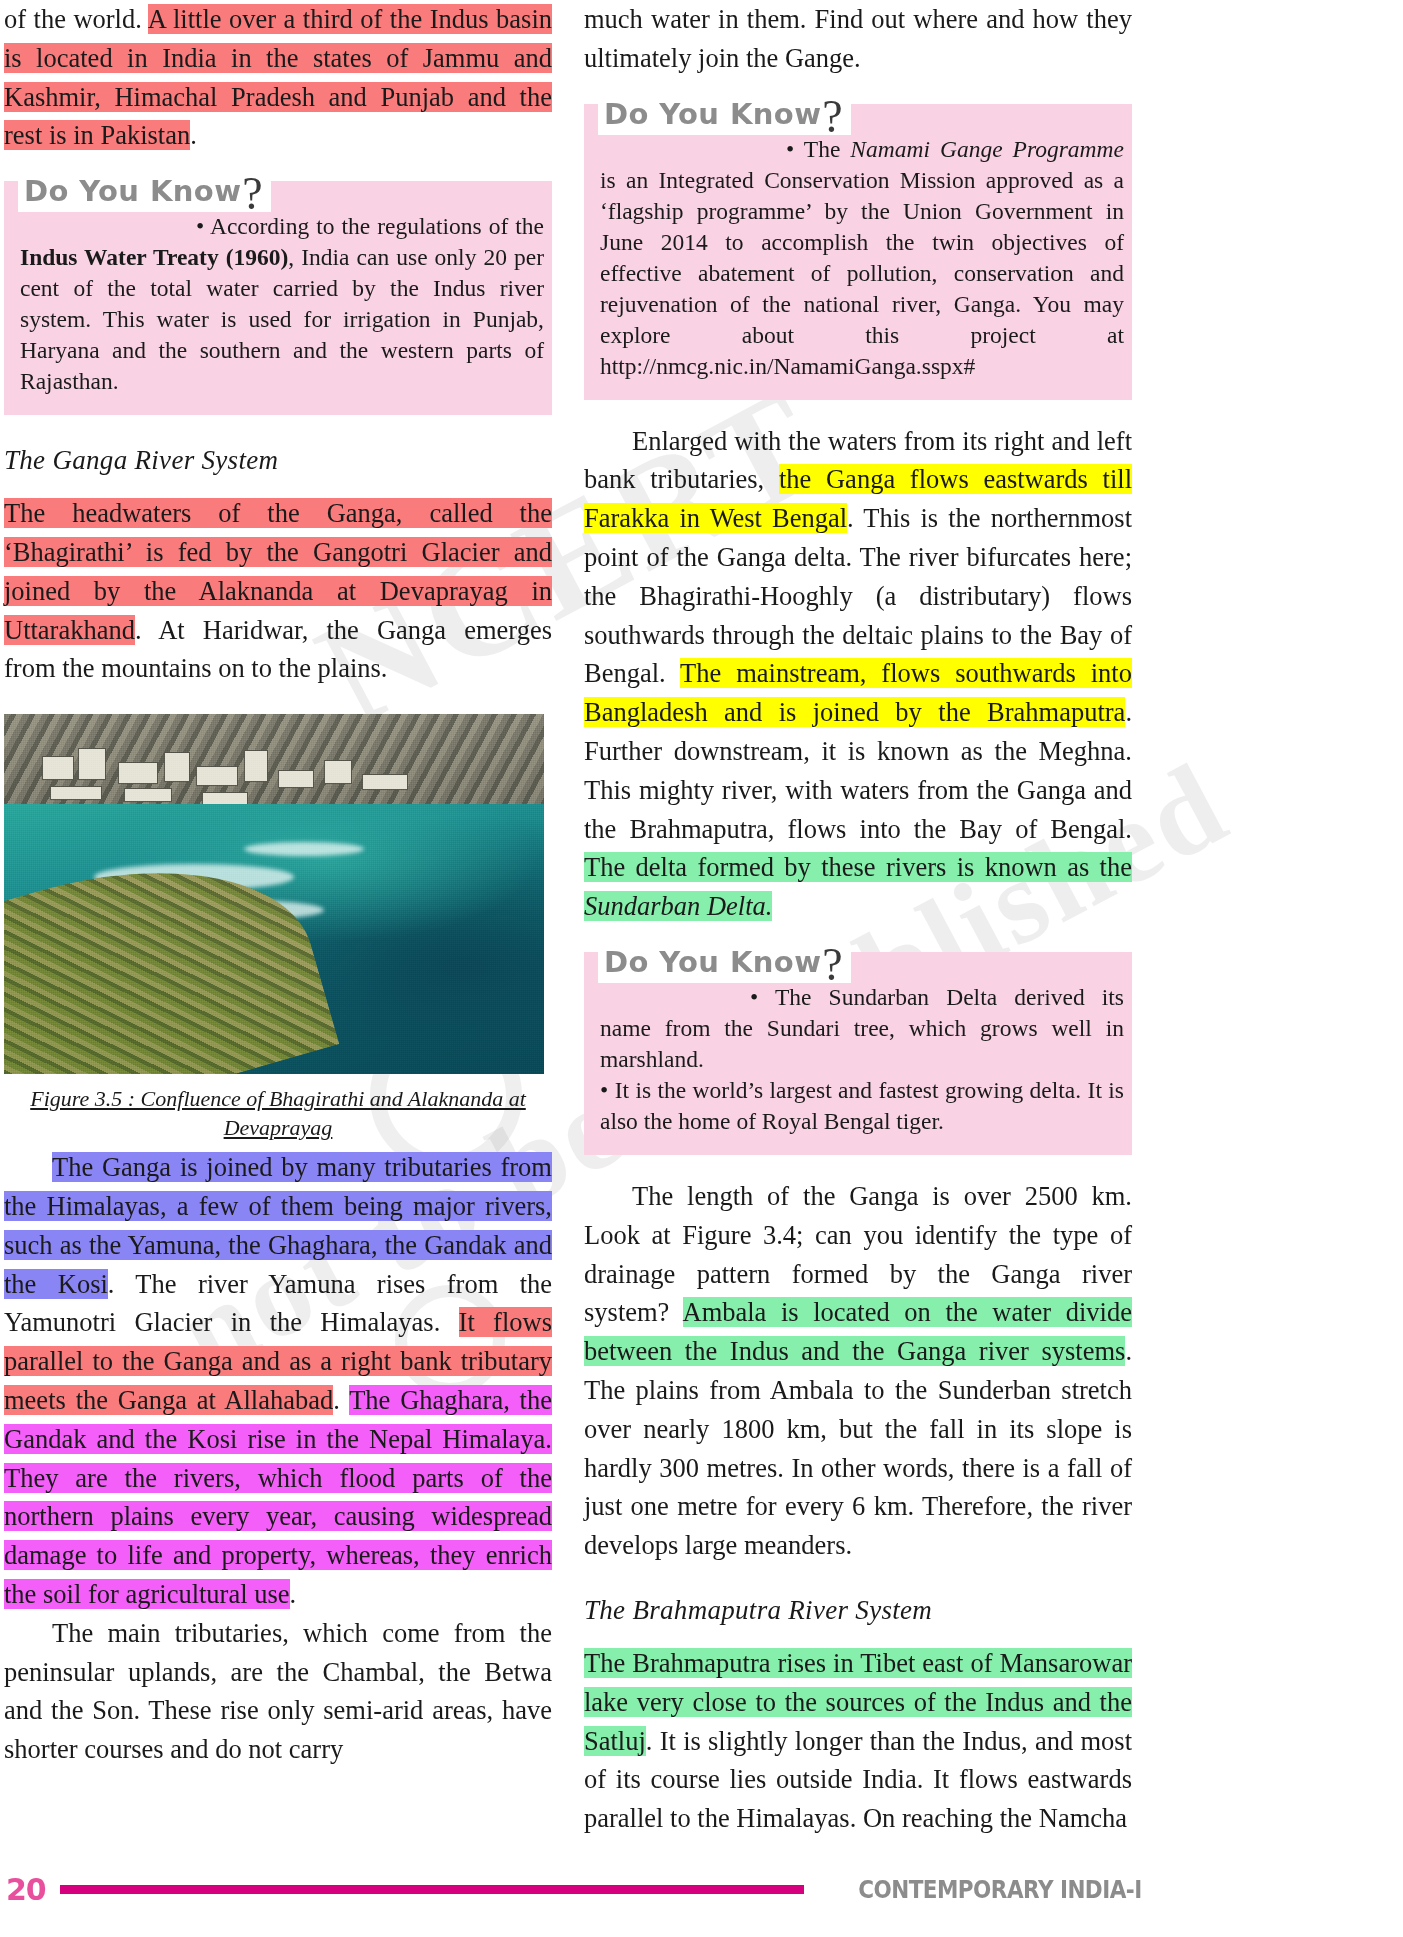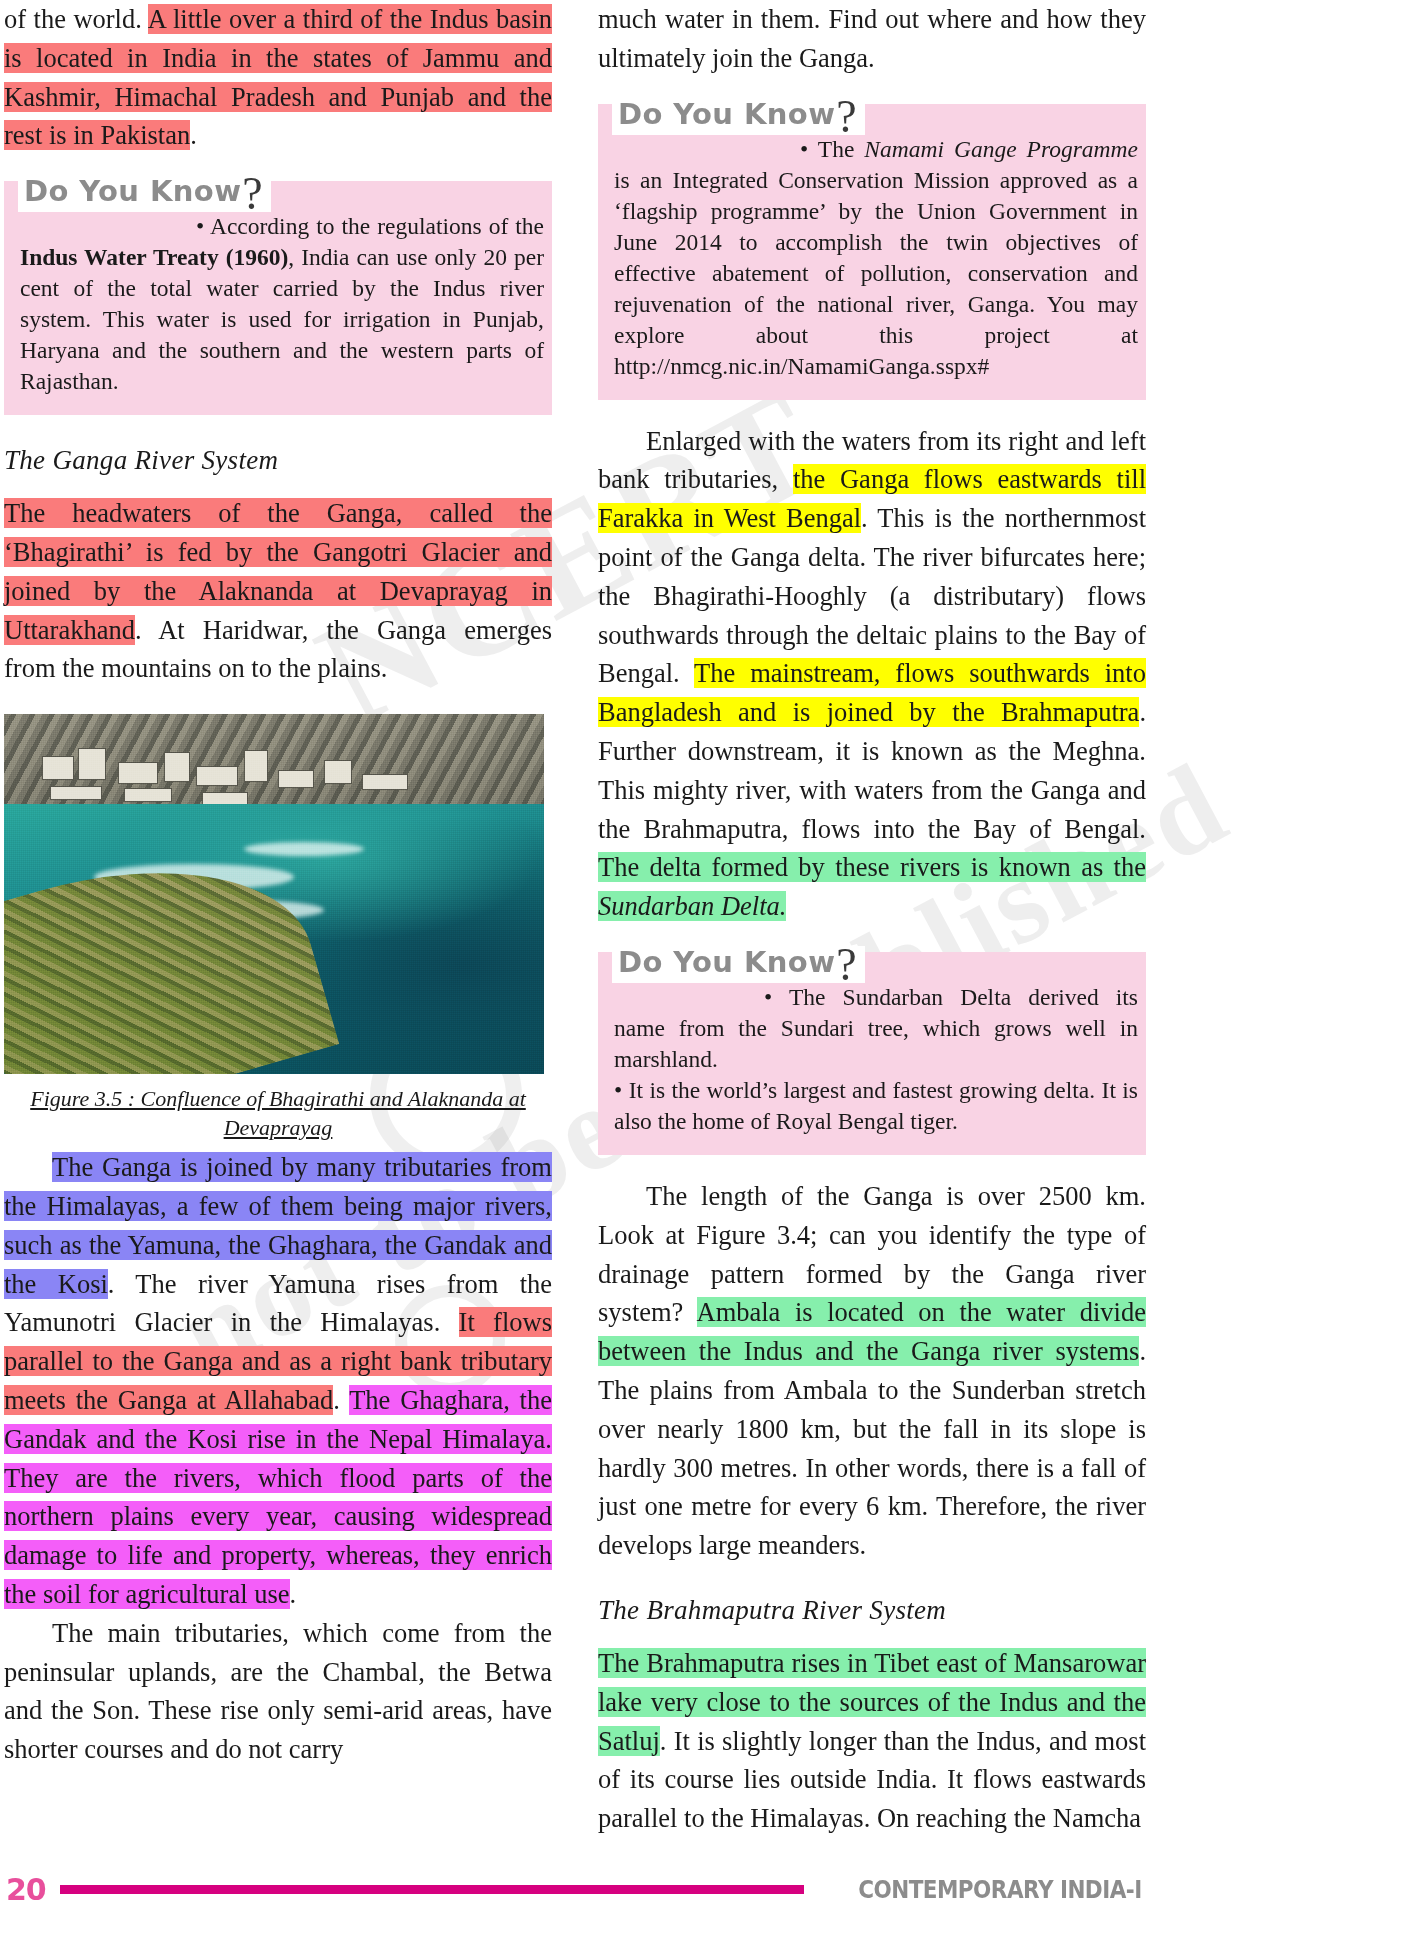--- a/index.html
+++ b/index.html
@@ -52,21 +52,21 @@
     width: 1403px;
     height: 1937px;
     z-index: 10;
   }
   .columns {
     position: absolute;
     left: 0;
     top: 0;
     width: 1271px;
     display: flex;
-    gap: 46px;
+    gap: 32px;
   }
   .col {
     width: 548px;
     flex: 0 0 548px;
   }
   .col-left { margin-left: 4px; }
   .col-right { margin-left: 0px; }
 
   p.body {
     margin: 0;
@@ -309,21 +309,21 @@
         <div class="caption">Figure 3.5 : Confluence of Bhagirathi and Alaknanda at Devaprayag</div>
       </div>
 
       <p class="body indent"><mark class="hl-purple">The Ganga is joined by many tributaries from the Himalayas, a few of them being major rivers, such as the Yamuna, the Ghaghara, the Gandak and the Kosi</mark><span>. The river Yamuna rises from the Yamunotri Glacier in the Himalayas. </span><mark class="hl-red">It flows parallel to the Ganga and as a right bank tributary meets the Ganga at Allahabad</mark><span>. </span><mark class="hl-magenta">The Ghaghara, the Gandak and the Kosi rise in the Nepal Himalaya. They are the rivers, which flood parts of the northern plains every year, causing widespread damage to life and property, whereas, they enrich the soil for agricultural use</mark><span>.</span></p>
 
       <p class="body indent">The main tributaries, which come from the peninsular uplands, are the Chambal, the Betwa and the Son. These rise only semi-arid areas, have shorter courses and do not carry</p>
     </div>
 
     <div class="col col-right">
 
-      <p class="body">much water in them. Find out where and how they ultimately join the Ganga.</p>
+      <p class="body">much water in them. Find out where and how they ultimately join the Gange.</p>
 
       <div class="dyk-wrap">
         <div class="dyk-tab">
           <span class="dyk-title">Do You Know</span>
             <span class="dyk-q">?</span>
         </div>
         <div class="dyk-box dyk-pad-top">
           <p class="dyk-body dyk-first2"><span>• The </span><span class="ital">Namami Gange Programme</span><span> is an Integrated Conservation Mission approved as a ‘flagship programme’ by the Union Government in June 2014 to accomplish the twin objectives of effective abatement of pollution, conservation and rejuvenation of the national river, Ganga. You may explore about this project at http://nmcg.nic.in/NamamiGanga.sspx#</span></p>
         </div>
       </div>

